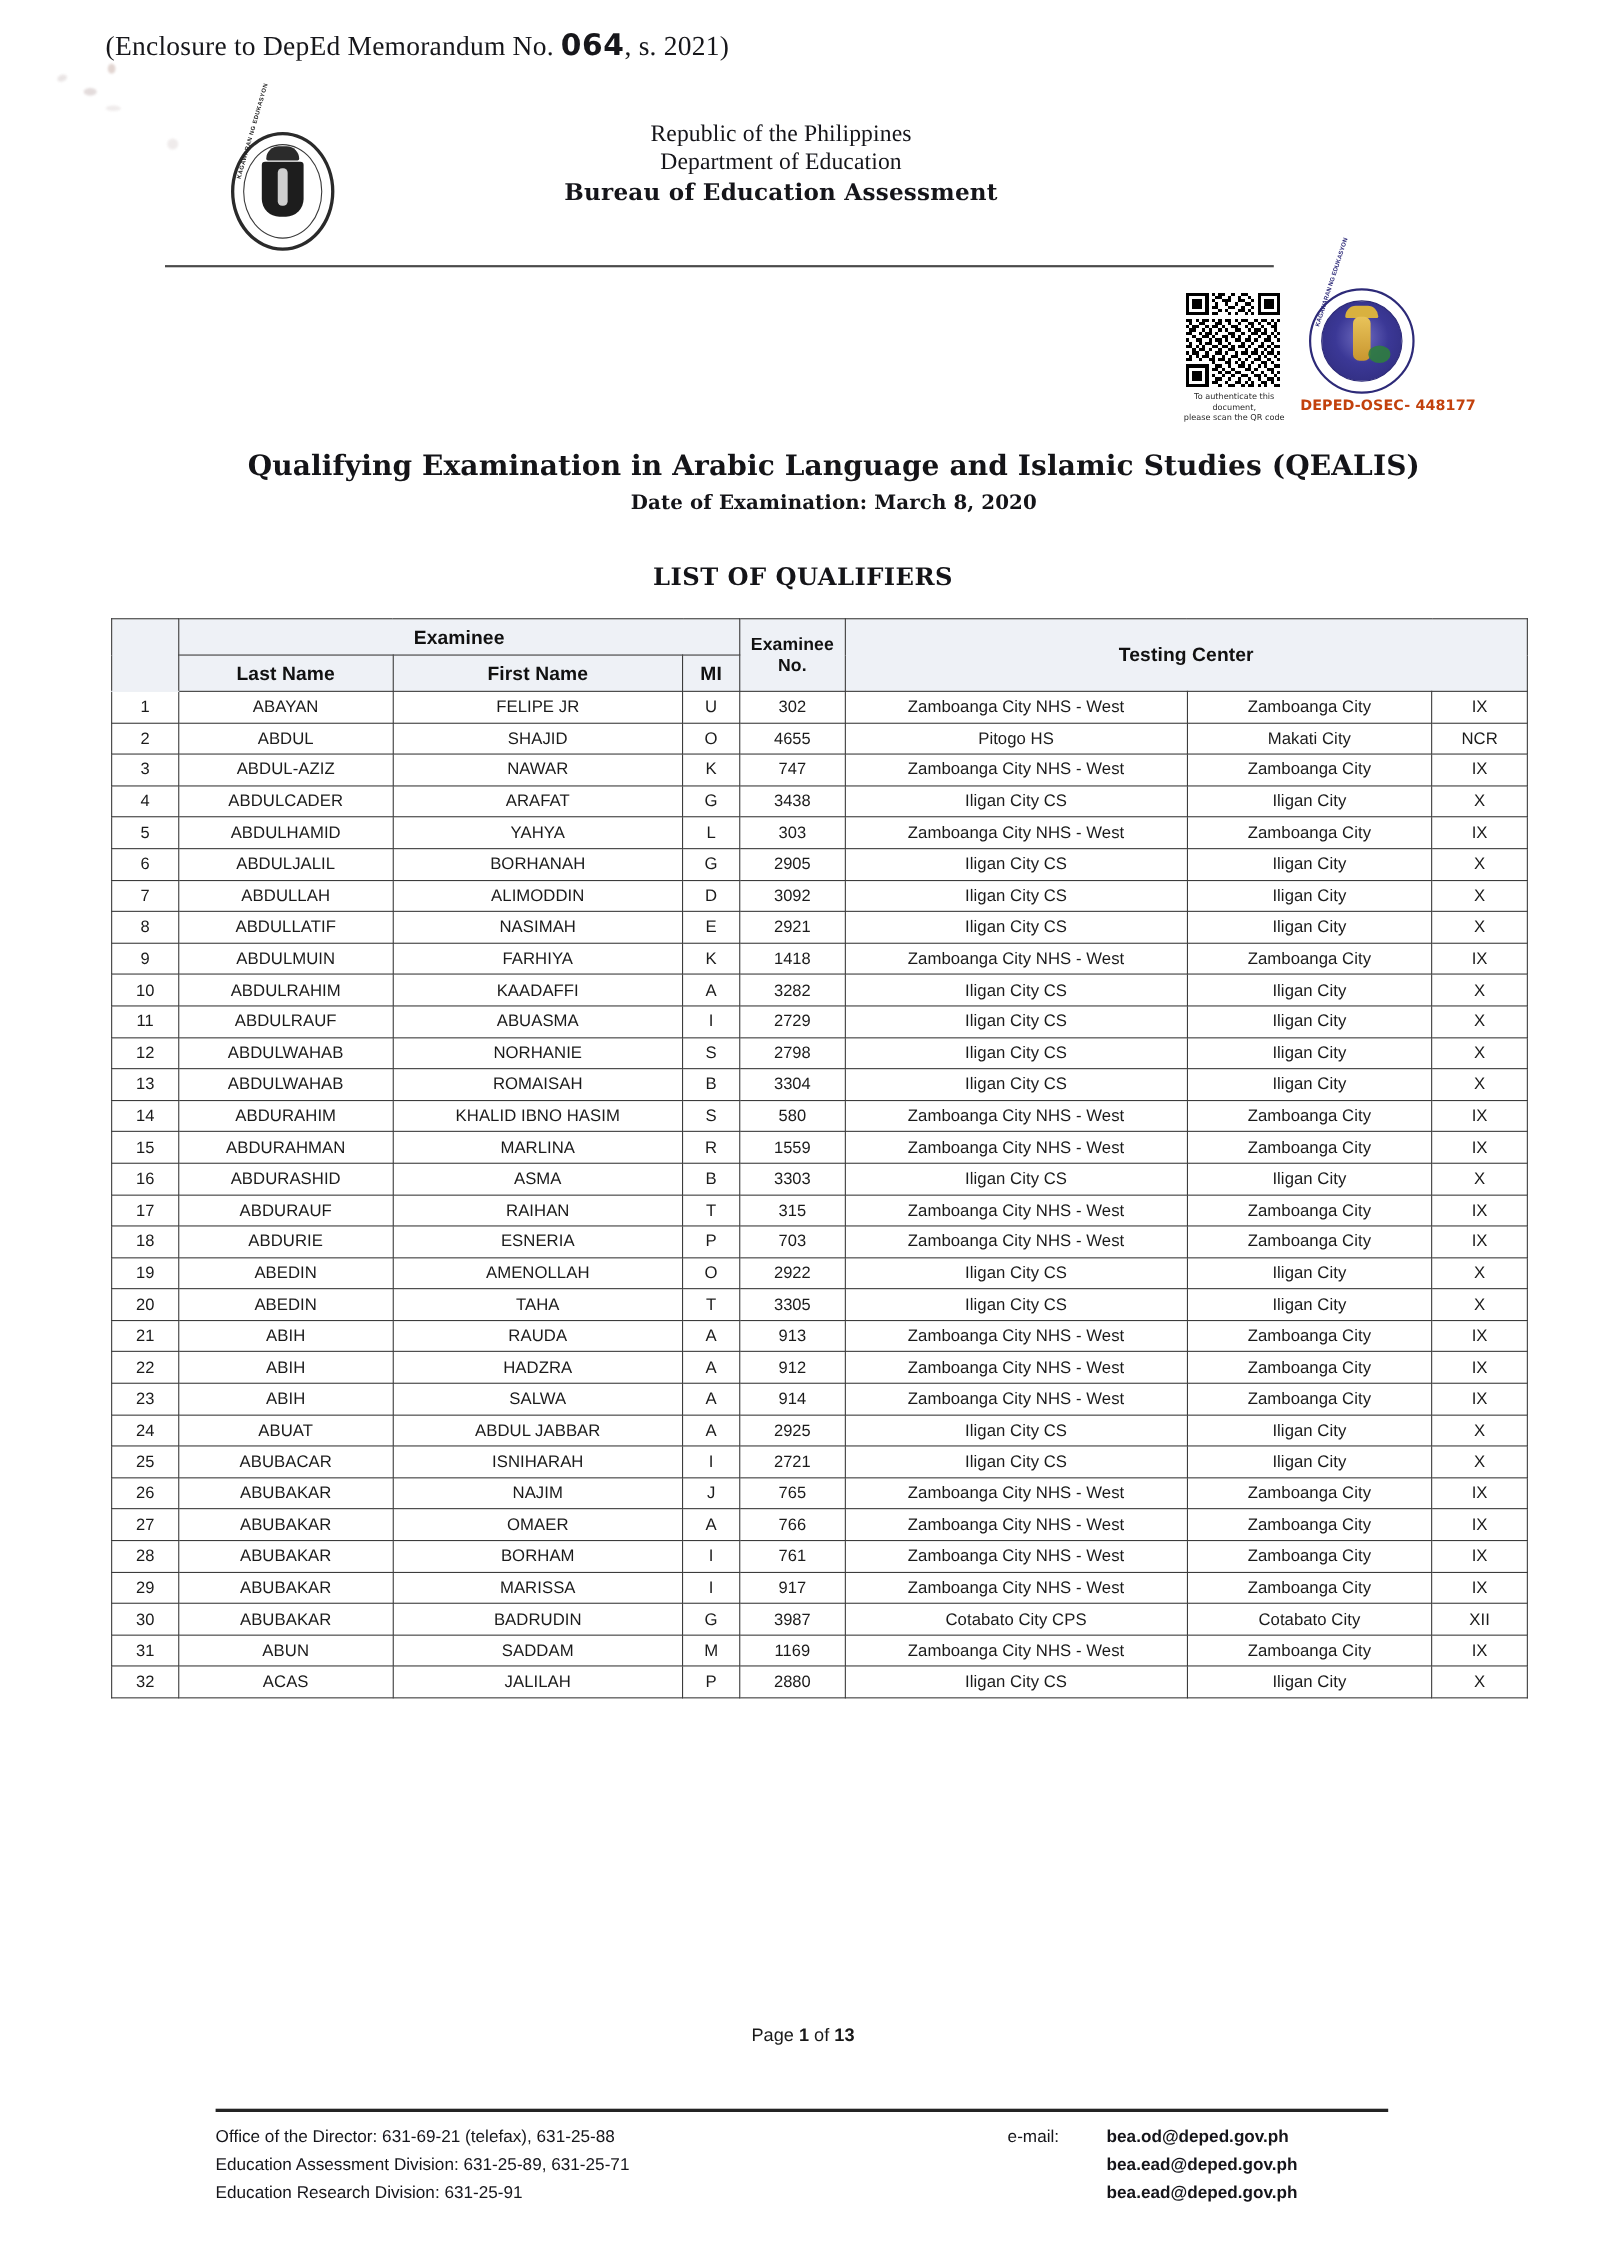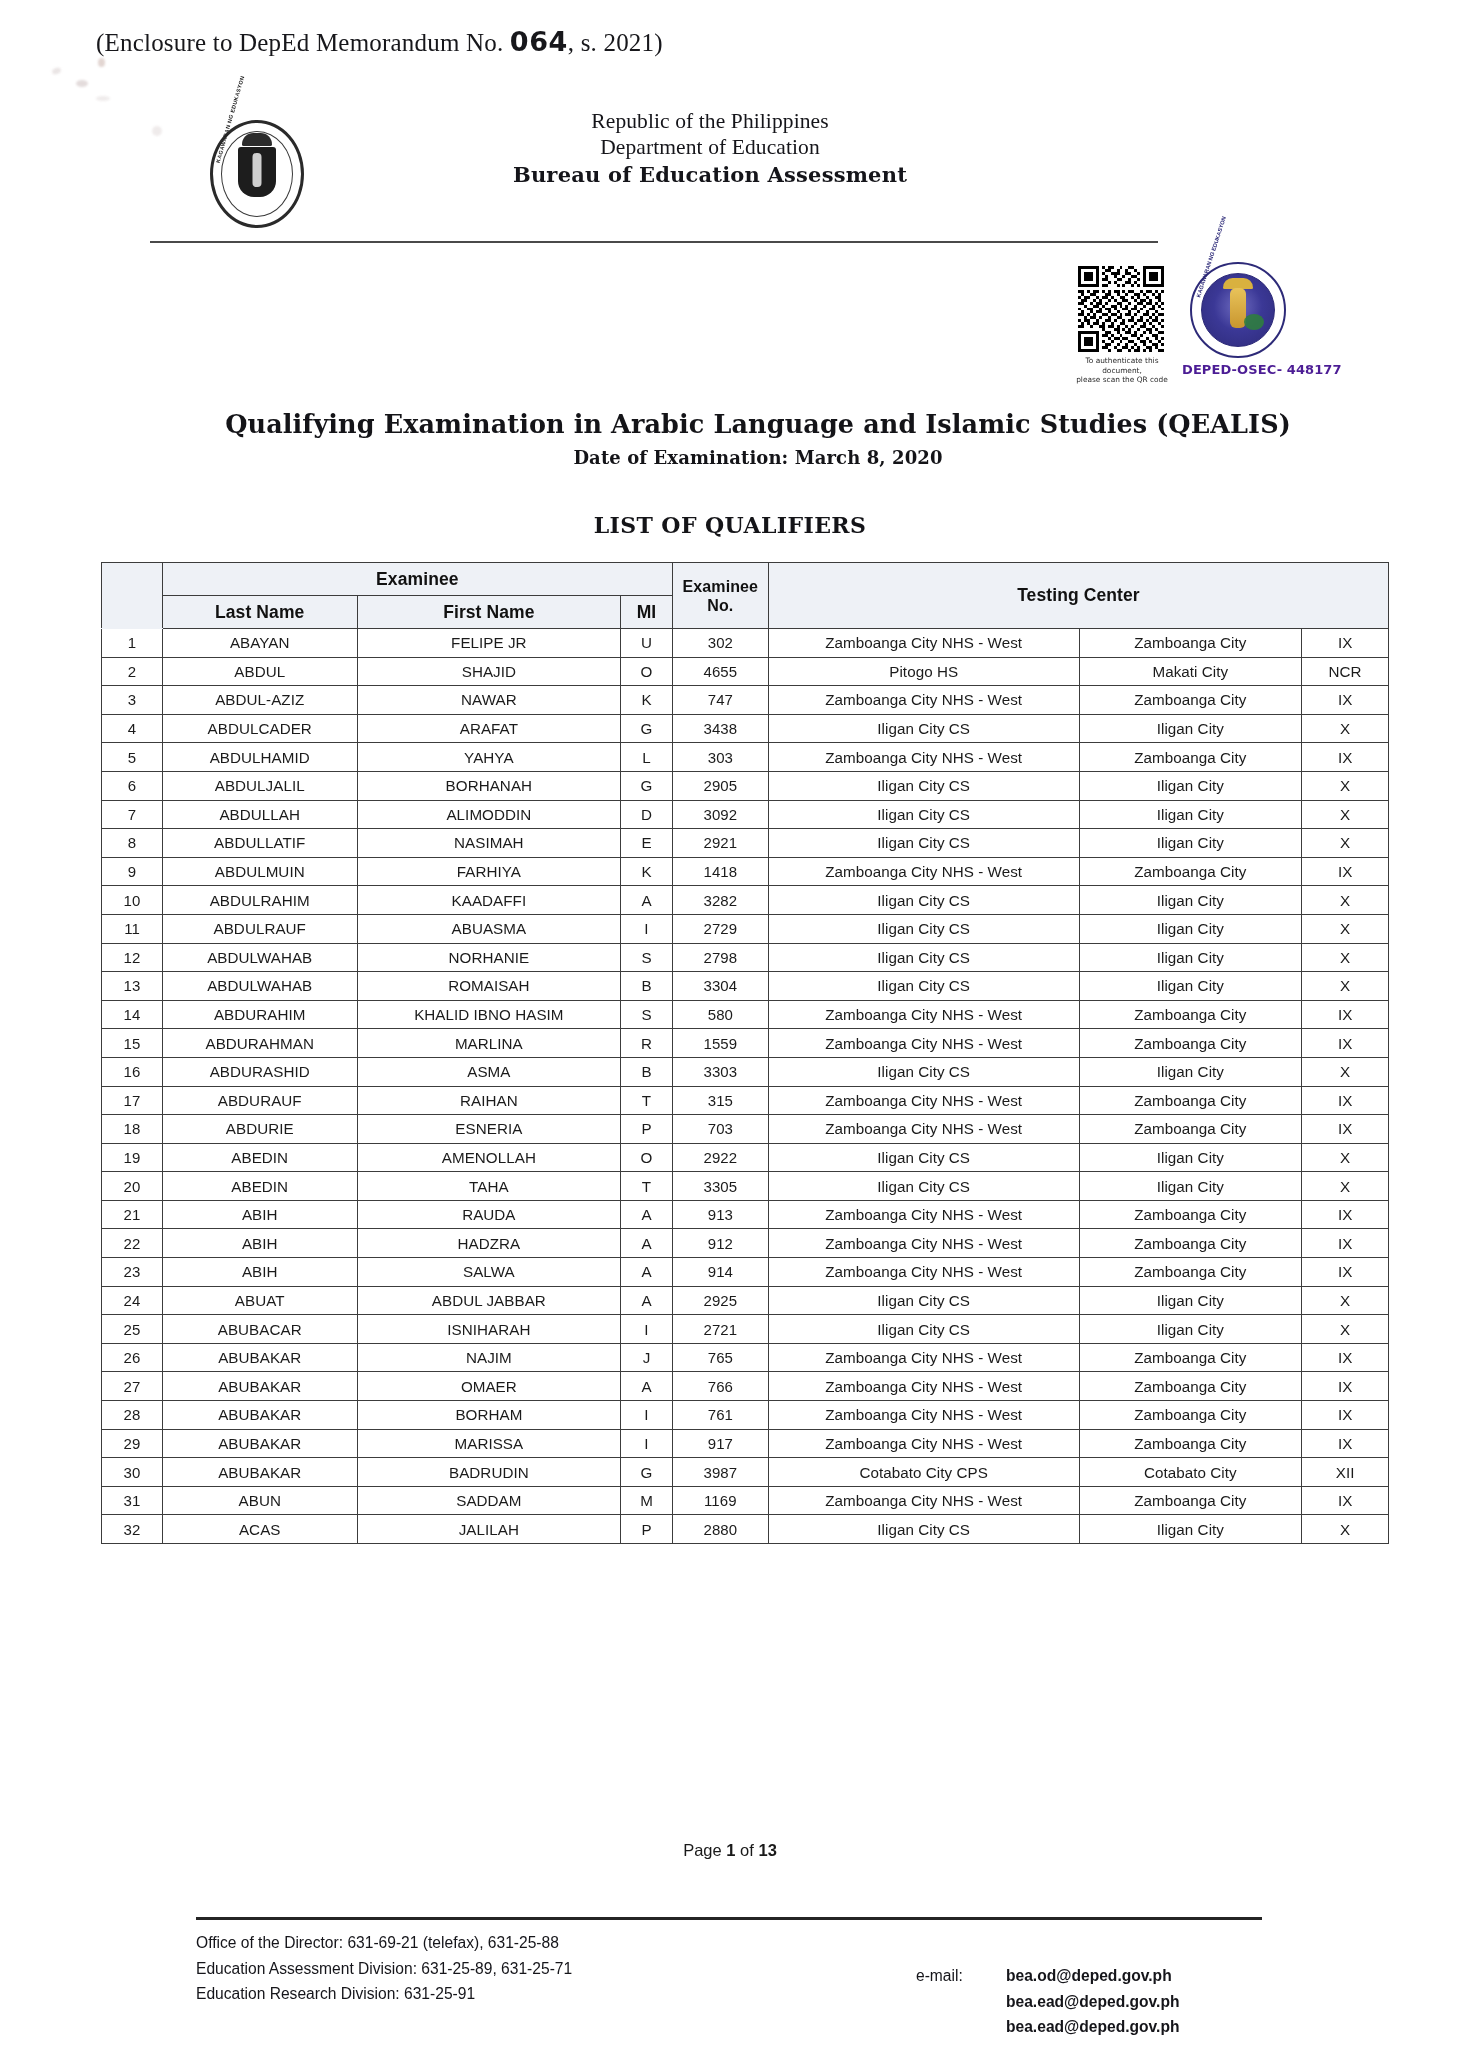--- a/index.html
+++ b/index.html
@@ -235,21 +235,21 @@
     color: #2d2a78;
     transform-origin: 0 0;
     white-space: nowrap;
   }
   .doc-code {
     position: absolute;
     left: 118px;
     top: 100px;
     font-size: 13px;
     font-weight: bold;
-    color: #4c1d95;
+    color: #c2410c;
     font-family: "DejaVu Sans", sans-serif;
     letter-spacing: .1px;
     white-space: nowrap;
   }
 
   
   .title-block {
     position: absolute;
     top: 408px;
     left: 0;
@@ -357,21 +357,20 @@
     width: 620px;
     text-align: left;
     white-space: nowrap;
   }
   .footer .emails {
     position: absolute;
     left: 720px;
     top: 0;
     width: 360px;
     font-weight: bold;
-    margin-top: 33px;
   }
   .footer .emails .row {
     display: block;
     white-space: nowrap;
   }
   .footer .emails .lbl {
     position: absolute;
     left: 0;
     top: 0;
     font-weight: normal;

